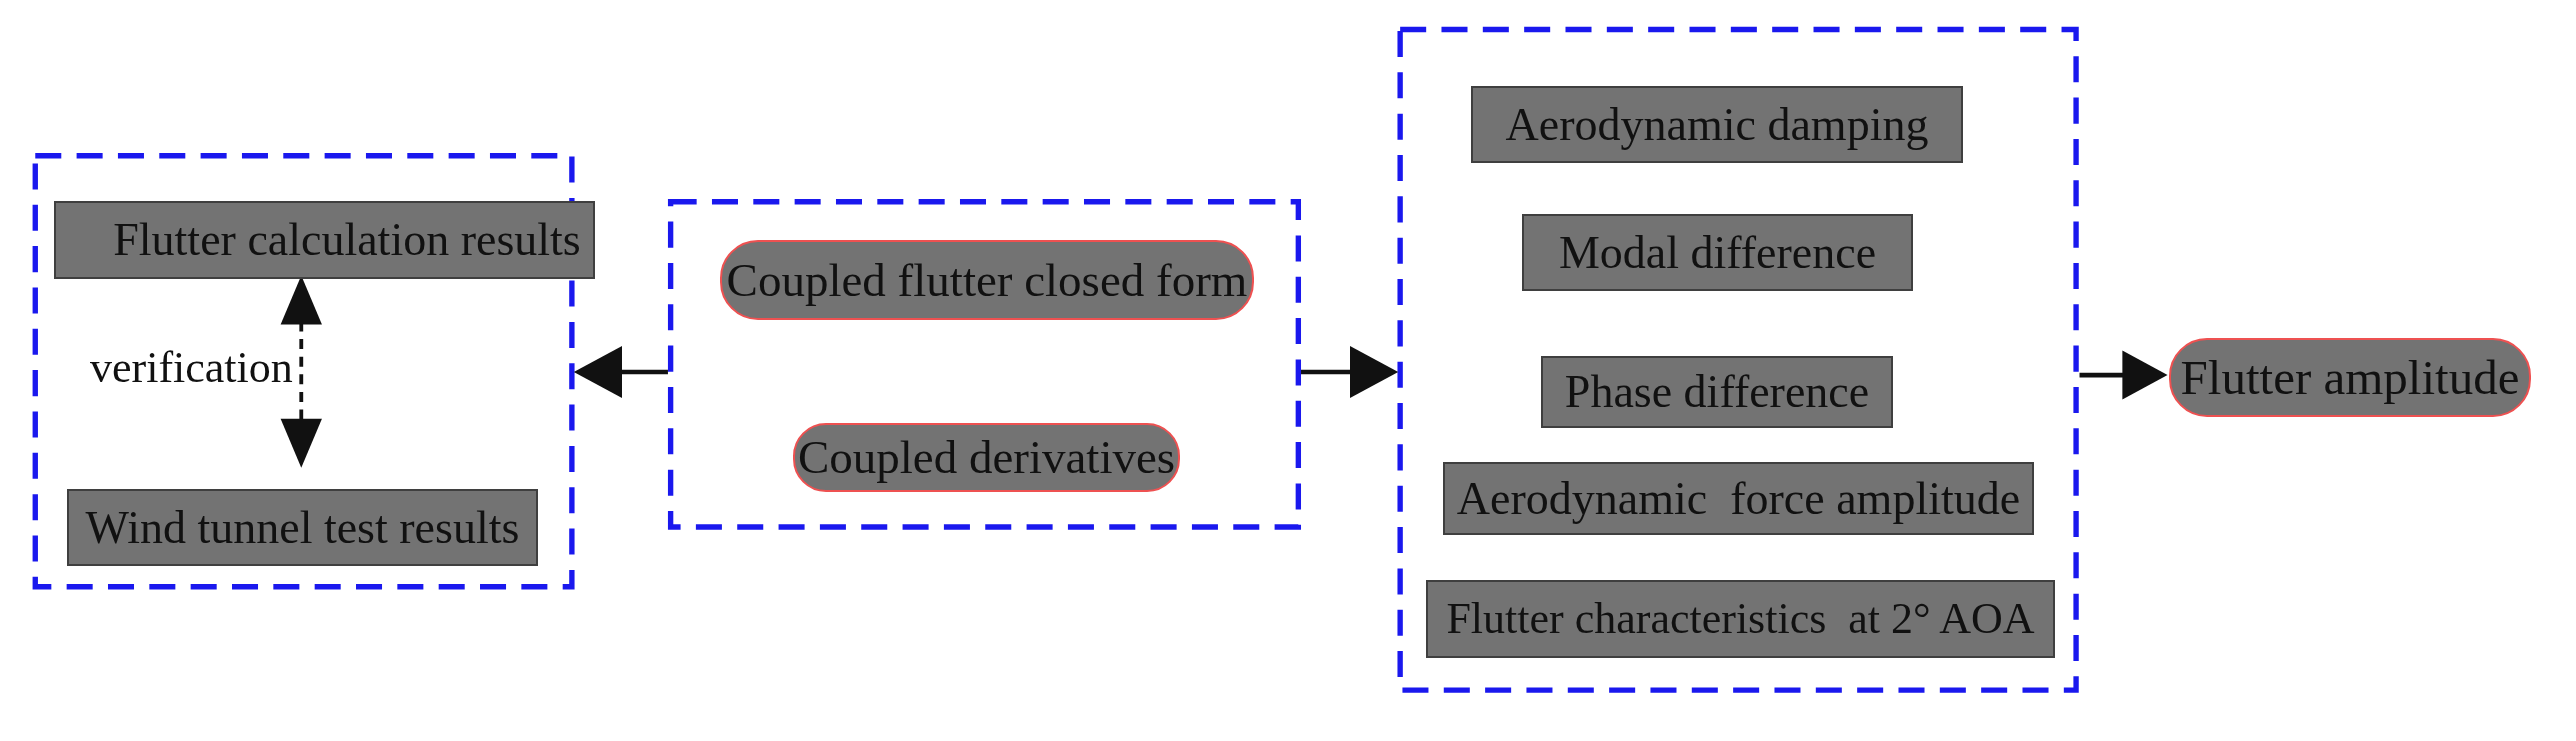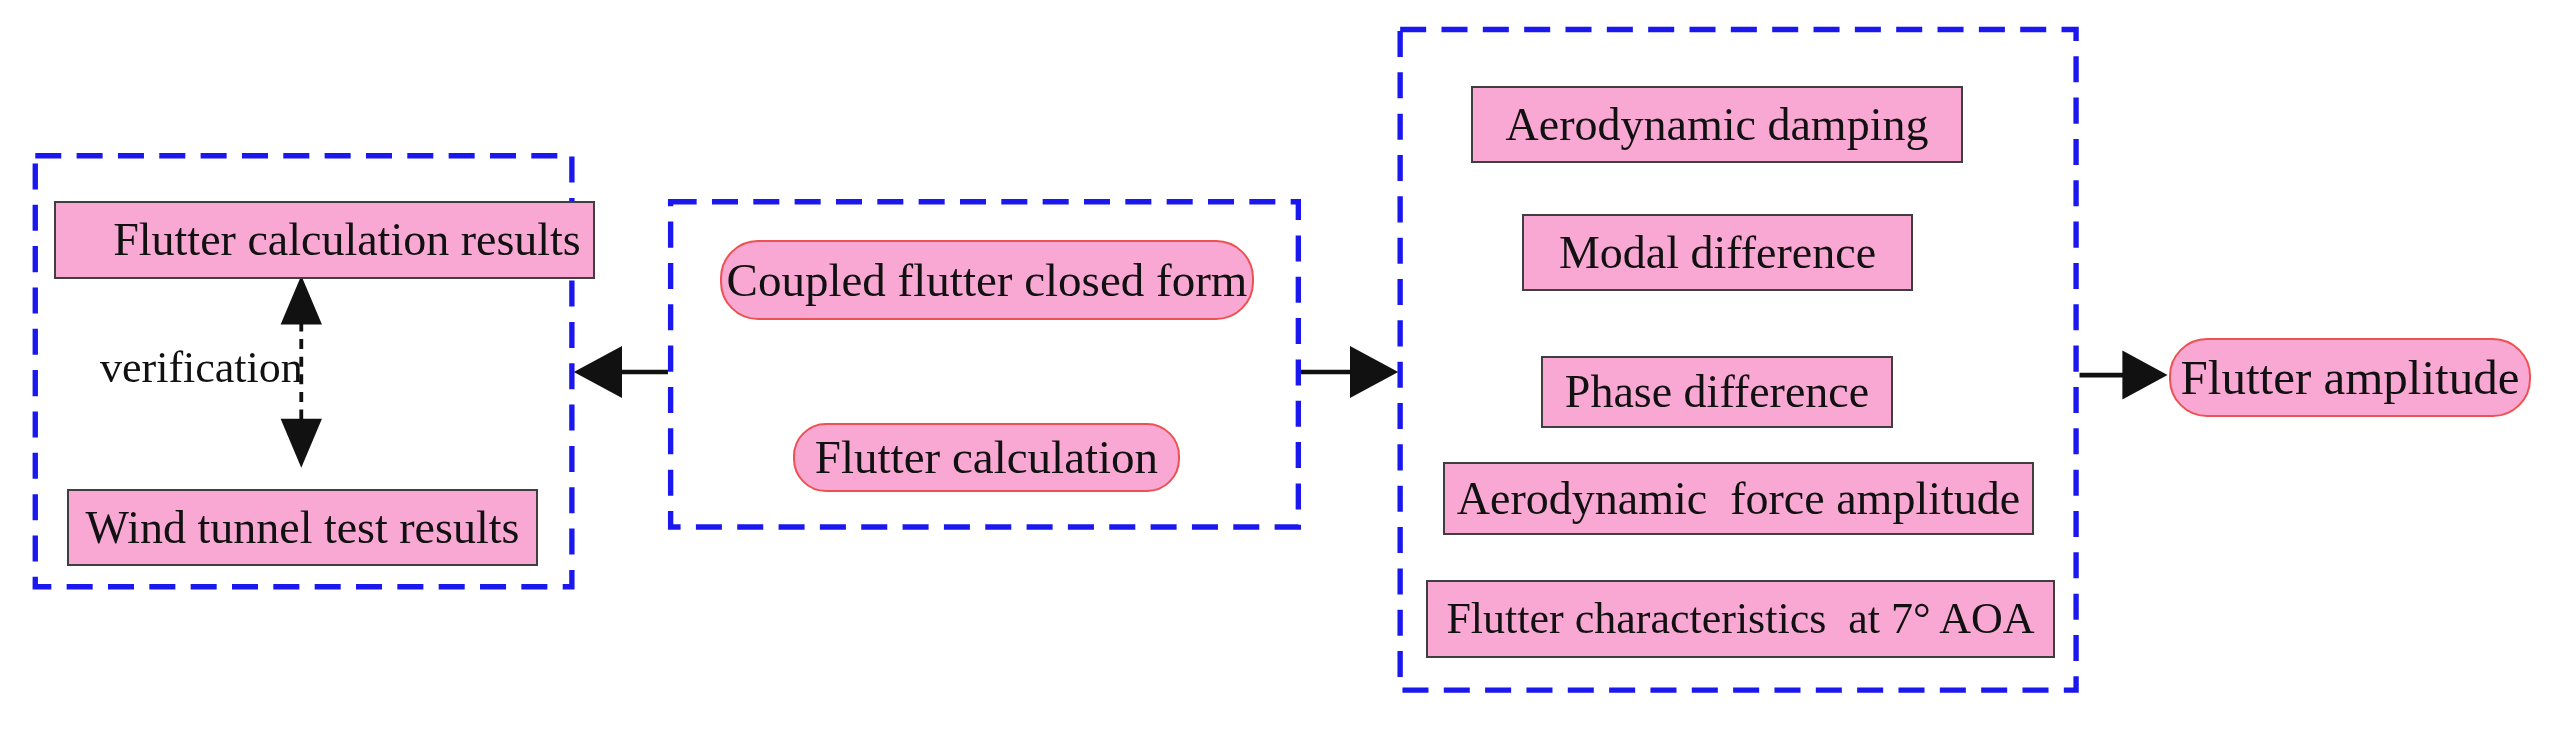--- a/index.html
+++ b/index.html
@@ -23,42 +23,42 @@
     height: 741px;
   }
   .group {
     position: absolute;
   }
   .node {
     position: absolute;
     display: flex;
     align-items: center;
     justify-content: center;
-    background: #f9a8d4;
+    background: #737373;
     text-align: center;
     line-height: 1;
     white-space: pre;
   }
   .rect-node {
     border: 2.3px solid #3f3f3f;
     font-size: 46px;
   }
   .stadium-node {
     border: 2.3px solid #ee5151;
     font-size: 47px;
   }
   .free-label {
     position: absolute;
     font-size: 44px;
     line-height: 1;
     white-space: pre;
   }
   
   #box-flutter-calc   { left: 54px;   top: 201px; width: 492px; height: 74px; padding-left: 45px; }
-  #label-verification { left: 90px;  top: 346px; margin-left: 10px; }
+  #label-verification { left: 90px;  top: 346px; }
   #box-wind-tunnel    { left: 67px;   top: 489px; width: 467px; height: 73px; }
   
   #stadium-closed-form { left: 720px;  top: 240px; width: 530px; height: 76px; border-radius: 38px; }
   #stadium-derivatives { left: 793px; top: 423px; width: 383px; height: 65px; border-radius: 33px; }
   
   #box-aero-damping { left: 1471px; top: 86px; width: 488px; height: 73px; }
   #box-modal-freq   { left: 1522px; top: 214px; width: 387px; height: 73px; }
   #box-phase-diff   { left: 1541px; top: 340px; width: 348px; height: 68px; margin-top: 16px; }
   #box-aero-force   { left: 1443px; top: 462px; width: 587px; height: 69px; }
   #box-flutter-char { left: 1426px; top: 580px; width: 625px; height: 74px; font-size: 44px; }
@@ -99,27 +99,27 @@
   </svg>
 
   <div class="group">
     <div class="node rect-node" id="box-flutter-calc">Flutter calculation results</div>
     <div class="free-label" id="label-verification">verification</div>
     <div class="node rect-node" id="box-wind-tunnel">Wind tunnel test results</div>
   </div>
 
   <div class="group">
     <div class="node stadium-node" id="stadium-closed-form">Coupled flutter closed form</div>
-    <div class="node stadium-node" id="stadium-derivatives">Flutter calculation</div>
+    <div class="node stadium-node" id="stadium-derivatives">Coupled derivatives</div>
   </div>
 
   <div class="group">
     <div class="node rect-node" id="box-aero-damping">Aerodynamic damping</div>
     <div class="node rect-node" id="box-modal-freq">Modal difference</div>
     <div class="node rect-node" id="box-phase-diff">Phase difference</div>
     <div class="node rect-node" id="box-aero-force">Aerodynamic  force amplitude</div>
-    <div class="node rect-node" id="box-flutter-char">Flutter characteristics  at 7° AOA</div>
+    <div class="node rect-node" id="box-flutter-char">Flutter characteristics  at 2° AOA</div>
   </div>
 
   <div class="node stadium-node" id="stadium-mechanism">Flutter amplitude</div>
 
 </div>
 
 
 </body></html>

